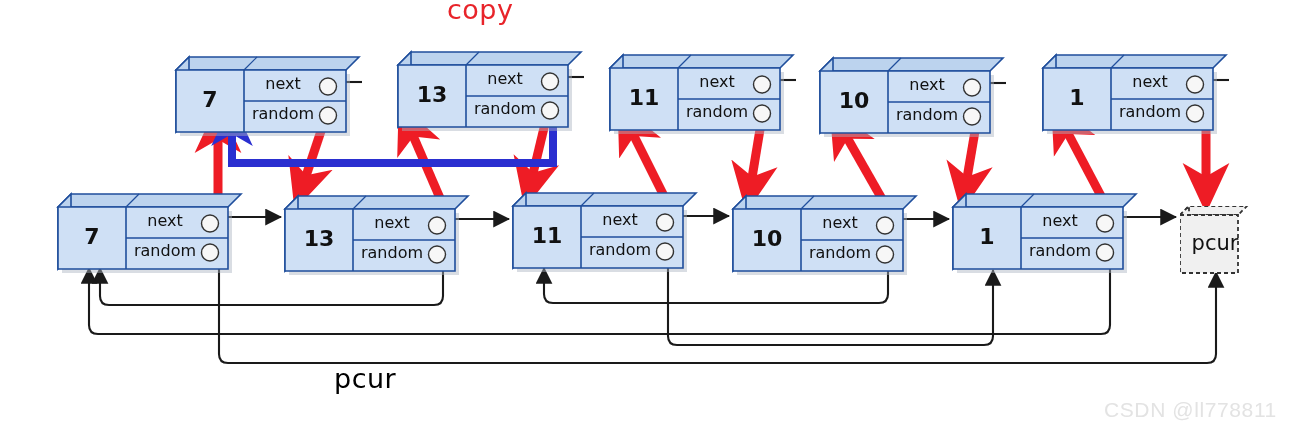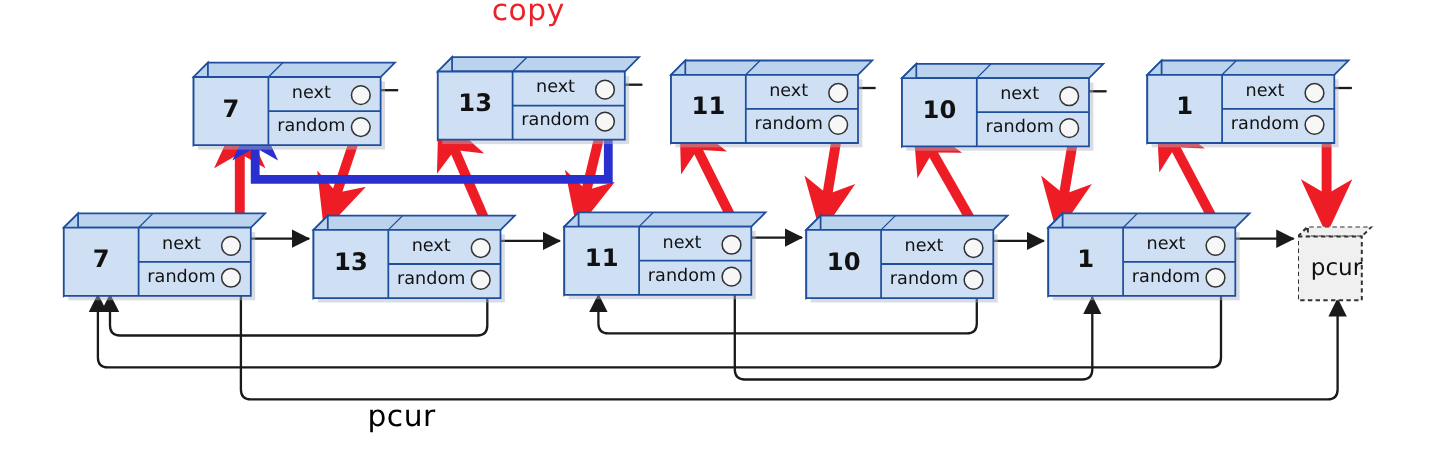--- a/index.html
+++ b/index.html
@@ -255,13 +255,14 @@
           <path d="M0,9 L9,0 L67,0 L58,9 Z" fill="#f0f0f0" stroke="#333333" stroke-width="1.8" stroke-dasharray="4,3"></path>
           <path d="M0,9 L9,0 L9,58 L0,67 Z" fill="#f0f0f0" stroke="#333333" stroke-width="1.8" stroke-dasharray="4,3"></path>
           <path d="M0,9 L58,9 L58,67 L0,67 Z" fill="#f0f0f0" stroke="#333333" stroke-width="1.8" stroke-dasharray="4,3"></path>
         </svg>
         <div style="position: absolute; left: 6px; top: 25px; width: 58px; text-align: center; font-size: 21px; color: rgb(17, 17, 17); font-family: &quot;DejaVu Sans&quot;, sans-serif;">pcur</div>
       </div>
     </div>
 
   <div class="lbl lbl-copy">copy</div>
   <div class="lbl lbl-pcur">pcur</div>
+  <div class="watermark">CSDN @ll778811</div>
 </div>
 
 </body></html>

